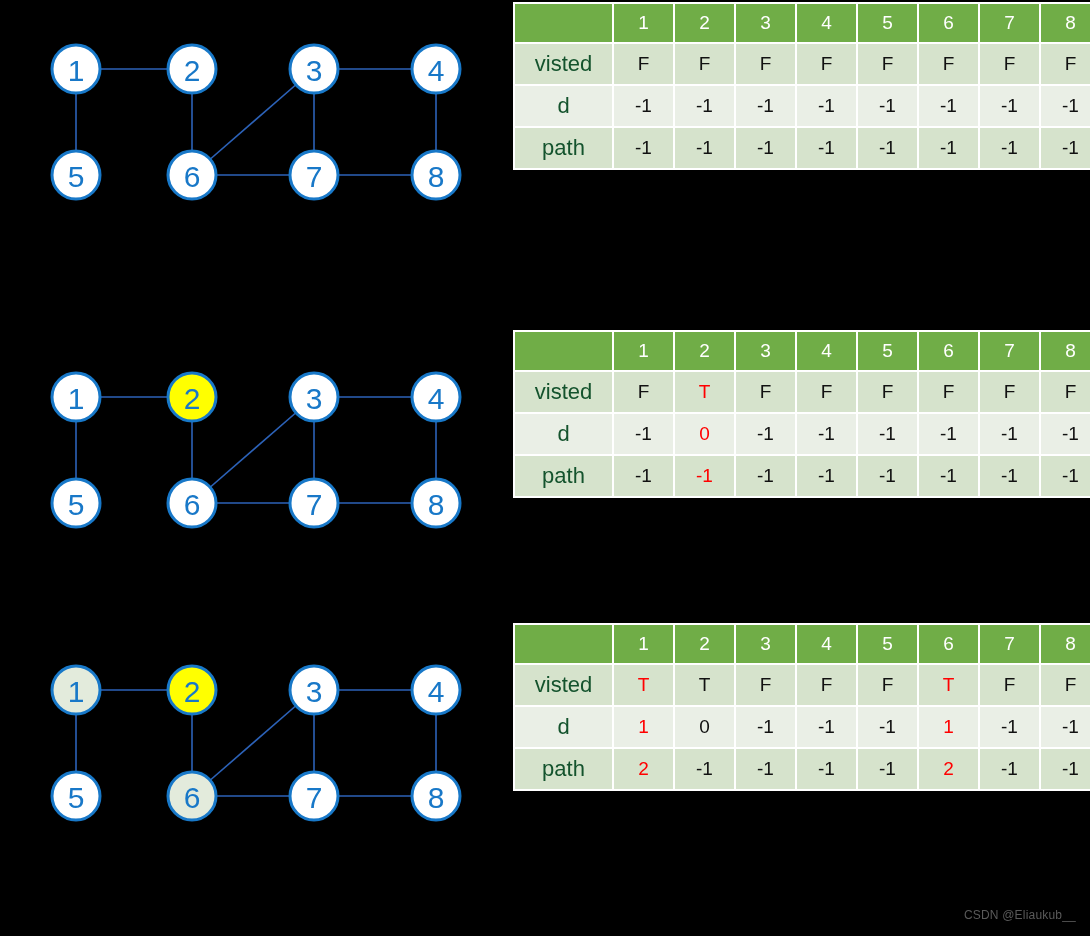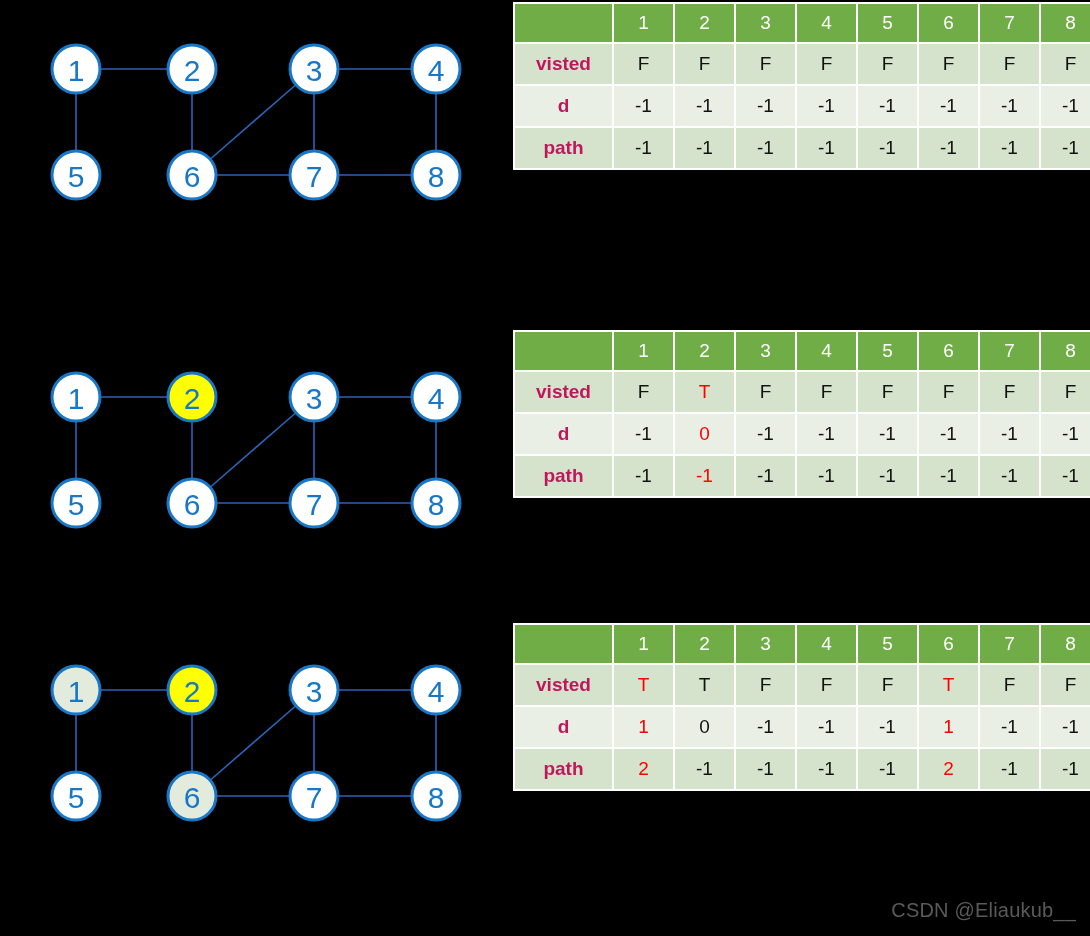--- a/index.html
+++ b/index.html
@@ -76,38 +76,37 @@
   .state-table thead th.corner {
     background: #70AD47;
   }
   .state-table tbody tr.band-dark td {
     background: #D6E3CC;
   }
   .state-table tbody tr.band-light td {
     background: #EAEFE6;
   }
   .state-table td.rowlabel {
-    font-size: 19px;
-    color: #be185d;
-    font-weight: bold;
+    font-size: 22px;
+    color: #14532d;
   }
   .state-table td.hot {
     color: #FF0000;
   }
 
   .col-label { width: 97px; }
   .col-data  { width: 59px; }
 
   
   .watermark {
     position: absolute;
     right: 14px;
     bottom: 14px;
     color: #5A5A5A;
-    font-size: 20px;
+    font-size: 12px;
     font-family: "Liberation Sans", sans-serif;
     letter-spacing: 0.2px;
   }
 </style>
 </head>
 <body>
 
 <div class="stage">
   <div id="graphs-root">
       <div class="graph-panel" style="top: 0px;">

